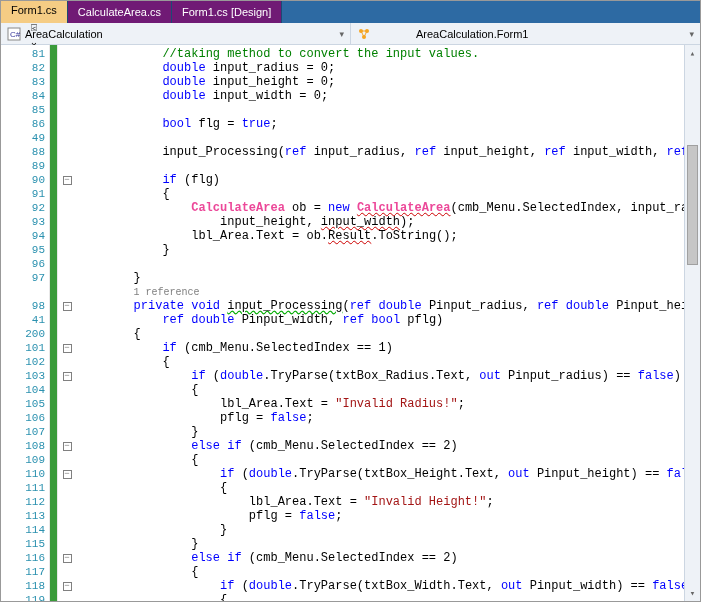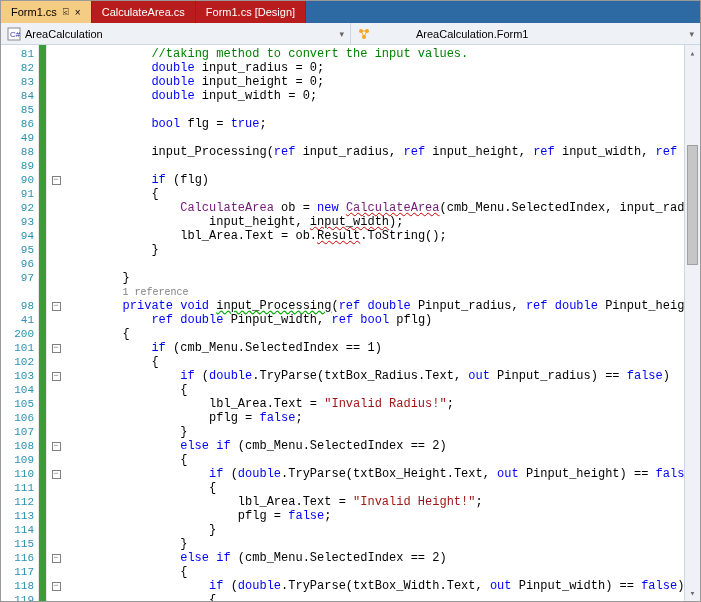--- a/index.html
+++ b/index.html
@@ -16,30 +16,31 @@
     display: flex;
     background: #2d6aa3;
     height: 22px;
     align-items: stretch;
   }
   .tab {
     padding: 3px 10px;
     font-family: 'Segoe UI', Tahoma, sans-serif;
     font-size: 11px;
     color: #fff;
-    background: #b91c1c;
+    background: #701a75;
     border-right: 1px solid #1c4a73;
     display: flex;
     align-items: center;
     gap: 6px;
     cursor: pointer;
   }
   .tab.active {
     background: #f5cc84;
     color: #000;
+    flex-direction: column;
   }
   .tab .pin { font-size: 10px; }
   .tab .close { font-size: 10px; }
   .nav-bar {
     display: flex;
     height: 22px;
     background: #eef2f7;
     border-bottom: 1px solid #ccd6e2;
     font-family: 'Segoe UI', Tahoma, sans-serif;
     font-size: 11px;
@@ -57,21 +58,21 @@
     width: 14px; height: 14px;
     display: inline-flex; align-items: center; justify-content: center;
   }
   .dd-arrow { margin-left: auto; color: #666; font-size: 9px; }
   .editor {
     display: flex;
     height: calc(100% - 44px);
     overflow: hidden;
   }
   .gutter-ln {
-    width: 38px;
+    width: 49px;
     background: #fff;
     text-align: right;
     padding-right: 4px;
     color: #2b91af;
     font-size: 11px;
     line-height: 14px;
     padding-top: 2px;
     border-right: 1px solid #e8e8e8;
   }
   .gutter-mark {
@@ -103,21 +104,21 @@
     white-space: pre;
     line-height: 14px;
     padding-top: 2px;
     font-size: 12px;
     color: #000;
     overflow: hidden;
   }
   .ln-row { height: 14px; }
   .c-comment { color: #008000; }
   .c-keyword { color: #0000ff; }
-  .c-type { color: #701a75; }
+  .c-type { color: #ec4899; font-weight: bold; }
   .c-string { color: #a31515; }
   .c-ref { color: #808080; font-size: 10px; }
   .squiggle {
     text-decoration: underline wavy #c00;
     text-decoration-thickness: 1px;
   }
   .squiggle-g {
     text-decoration: underline wavy #0a0;
   }
   .scrollbar-v {

